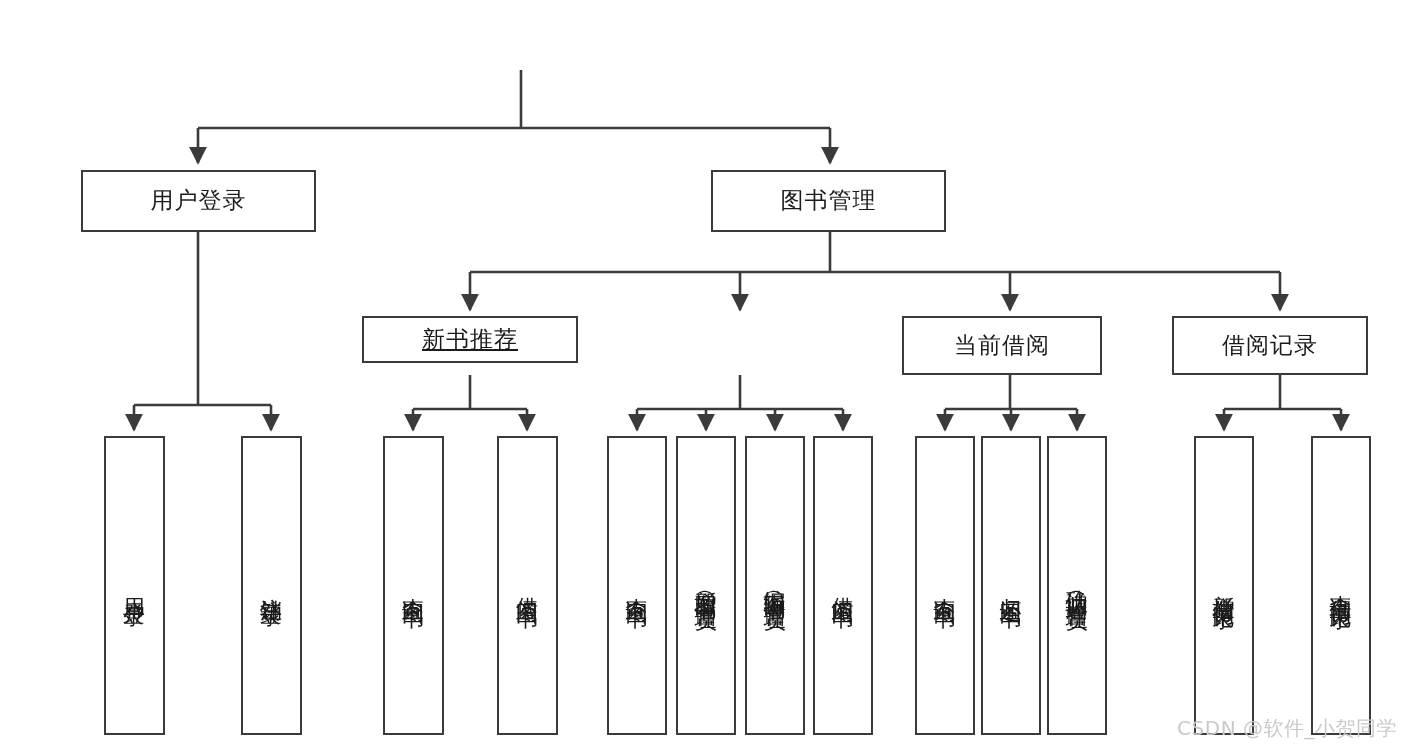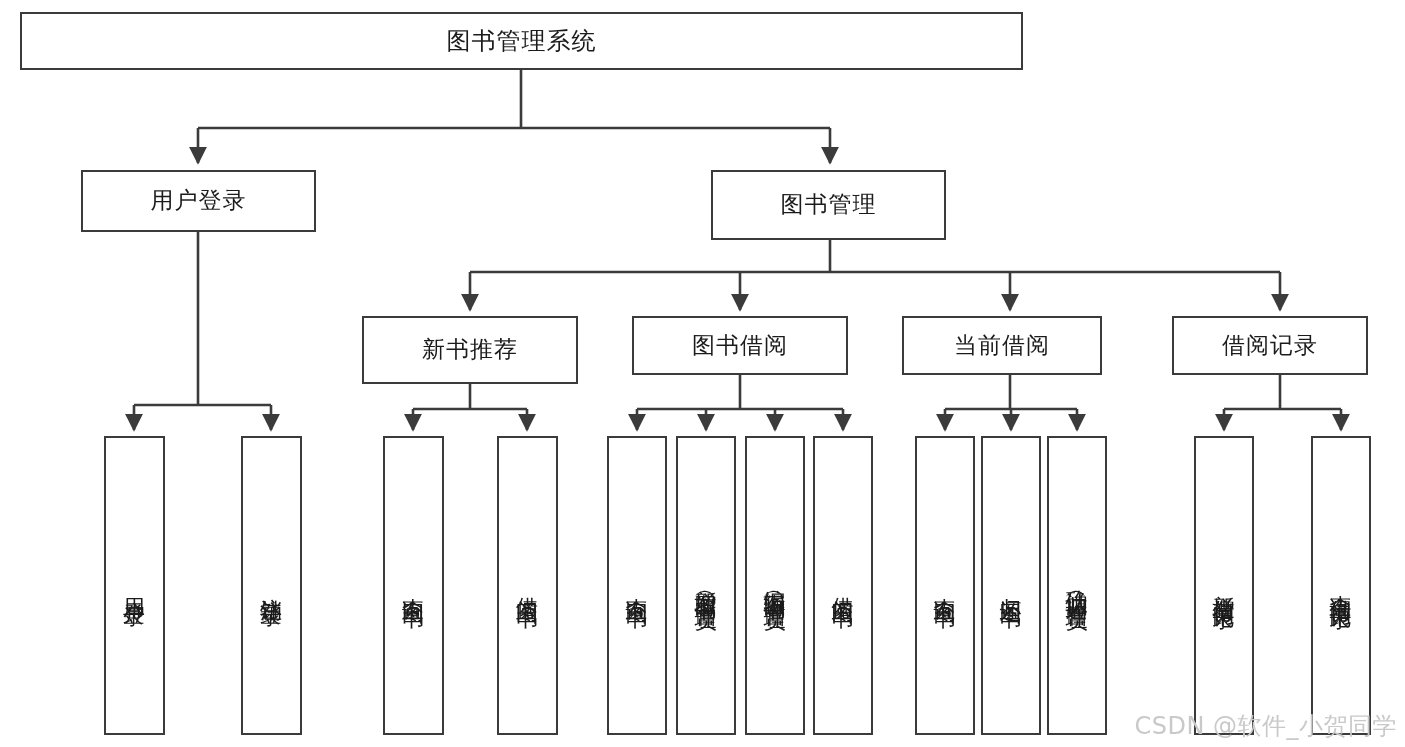--- a/index.html
+++ b/index.html
@@ -57,21 +57,21 @@
   }
   .node.vert .lbl {
     writing-mode: vertical-rl;
     text-orientation: upright;
     display: block;
   }
   .watermark {
     position: absolute;
     right: 8px;
     bottom: 5px;
-    font-size: 24px;
+    font-size: 20px;
     color: #c9c9c9;
     letter-spacing: 0.5px;
     z-index: 5;
     white-space: nowrap;
     font-family: "DejaVu Sans", "Liberation Sans", sans-serif;
   }
 </style>
 </head>
 <body>
 
@@ -121,36 +121,30 @@
       <path d="M 1011 409 L 1011 430" marker-end="url(#arrow)"></path>
       <path d="M 1077 409 L 1077 430" marker-end="url(#arrow)"></path>
 
       <path d="M 1280 375 L 1280 409"></path>
       <path d="M 1224 409 L 1341 409"></path>
       <path d="M 1224 409 L 1224 430" marker-end="url(#arrow)"></path>
       <path d="M 1341 409 L 1341 430" marker-end="url(#arrow)"></path>
     </g>
   </svg>
 
-  <div class="node horiz root" style="left:20px; top:12px; width:1003px; height:58px;">
-    <span class="lbl">图书管理系统</span>
-  </div>
 
   <div class="node horiz" style="left:81px; top:170px; width:235px; height:62px;">
     <span class="lbl">用户登录</span>
   </div>
-  <div class="node horiz" style="left:711px; top:170px; width:235px; height:70px;">
+  <div class="node horiz" style="left:711px; top:170px; width:235px; height:62px;">
     <span class="lbl">图书管理</span>
   </div>
 
-  <div class="node horiz" style="left:362px; top:316px; width:216px; height:68px;">
+  <div class="node horiz" style="left:362px; top:316px; width:216px; height:47px;text-decoration:underline;">
     <span class="lbl">新书推荐</span>
-  </div>
-  <div class="node horiz" style="left:632px; top:316px; width:216px; height:59px;">
-    <span class="lbl">图书借阅</span>
   </div>
   <div class="node horiz" style="left:902px; top:316px; width:200px; height:59px;">
     <span class="lbl">当前借阅</span>
   </div>
   <div class="node horiz" style="left:1172px; top:316px; width:196px; height:59px;">
     <span class="lbl">借阅记录</span>
   </div>
 
   <div class="node vert" style="left:104px; top:436px; width:61px; height:299px;">
     <span class="lbl">用户登录</span>

